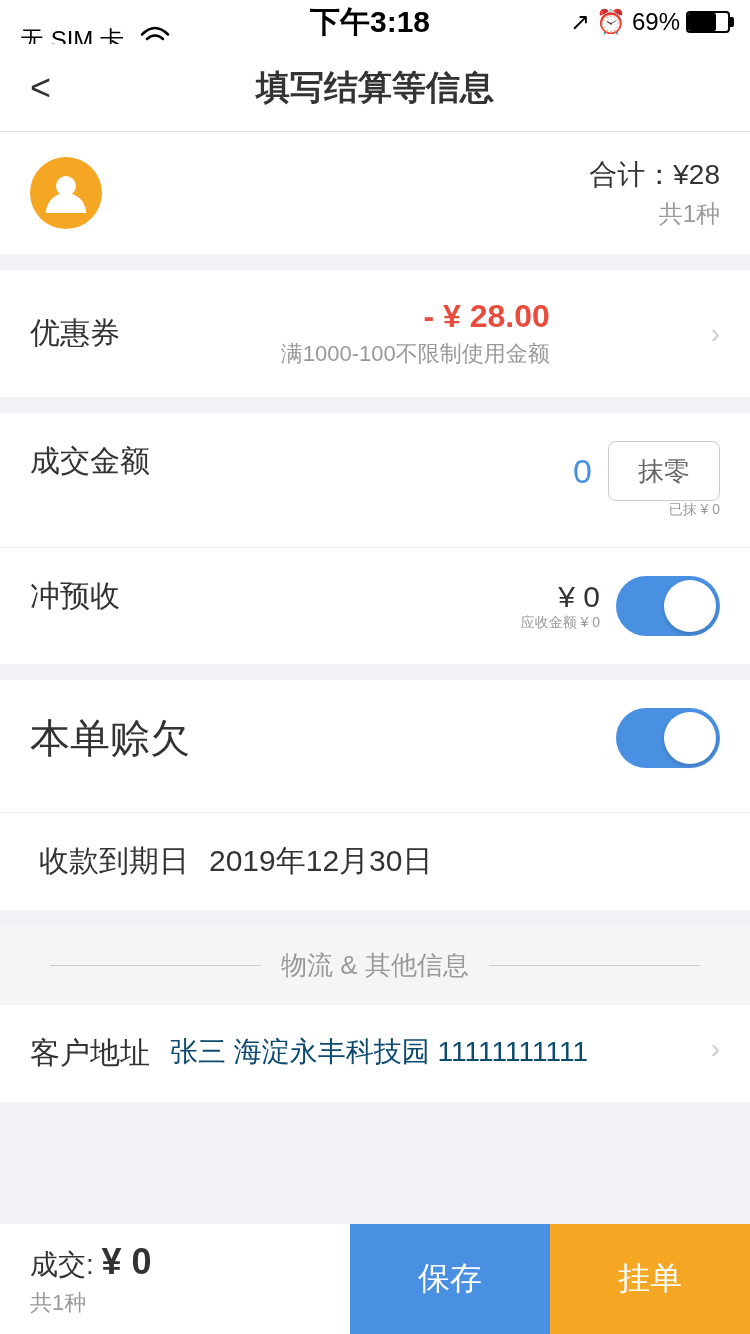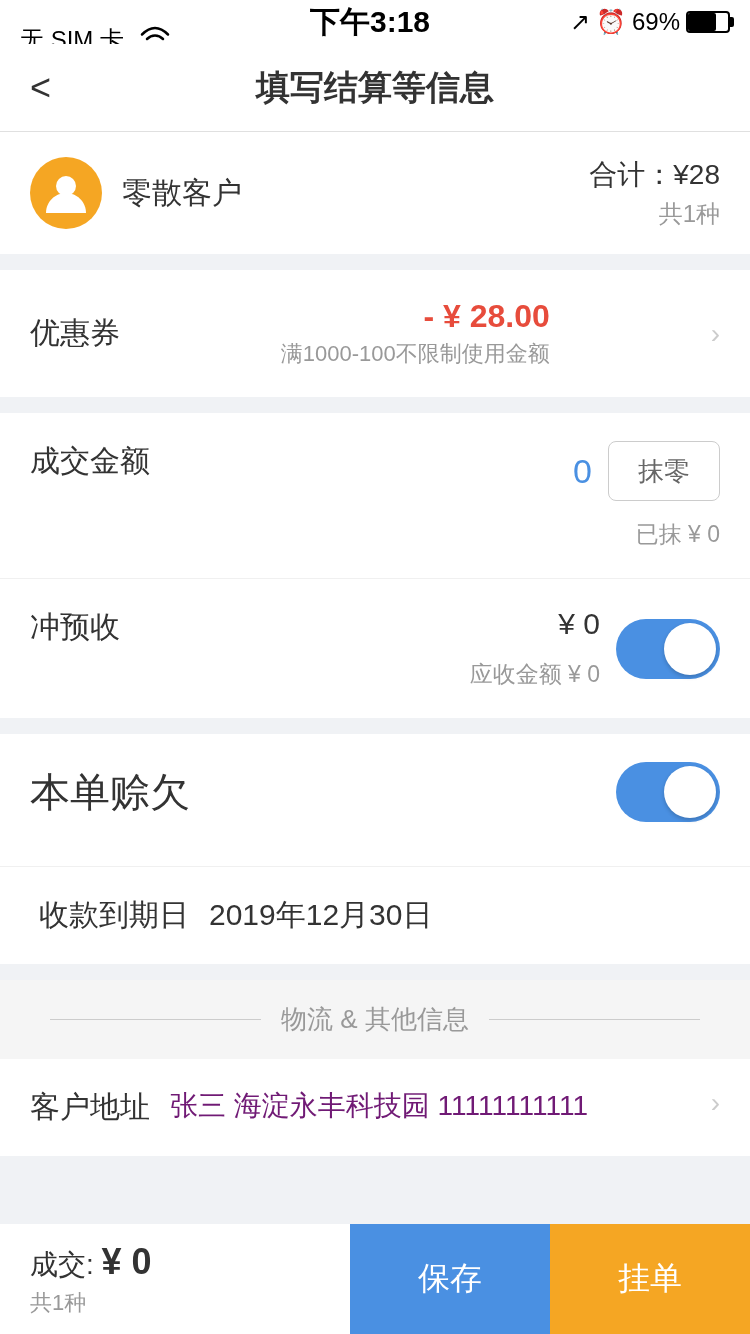--- a/index.html
+++ b/index.html
@@ -180,21 +180,21 @@
       border: 1px solid #ccc;
       border-radius: 8px;
       display: flex;
       align-items: center;
       justify-content: center;
       font-size: 26px;
       color: #666;
       cursor: pointer;
       background: #fff;
     }
-    .amount-sub { font-size: 23px; color: #999; margin-top: 18px; text-align: right; }
+    .amount-sub { font-size: 14px; color: #999; margin-top: 0; text-align: right; }
 
     
     .toggle {
       width: 104px;
       height: 60px;
       border-radius: 30px;
       background: #4a90e2;
       position: relative;
       cursor: pointer;
       flex-shrink: 0;
@@ -254,21 +254,21 @@
 
     
     .address-row {
       background: #fff;
       padding: 28px 30px;
       display: flex;
       justify-content: space-between;
       margin-bottom: 16px;
     }
     .address-label { font-size: 30px; color: #333; flex-shrink: 0; }
-    .address-value { font-size: 28px; color: #701a75; flex: 1; margin: 0 20px; }
+    .address-value { font-size: 28px; color: #0c4a6e; flex: 1; margin: 0 20px; }
     .address-chevron { color: #ccc; font-size: 28px; }
 
     
     .bottom-bar {
       position: fixed;
       bottom: 0;
       left: 0;
       width: 750px;
       height: 110px;
       background: #fff;
@@ -329,21 +329,20 @@
 <div class="content">
 
   <div class="customer-row card">
     <div class="customer-left">
       <div class="customer-avatar">
         <svg class="avatar-icon" viewBox="0 0 50 50" fill="none">
           <circle cx="25" cy="18" r="10" fill="#fff"></circle>
           <path d="M5 45c0-11 8.9-20 20-20s20 9 20 20" fill="#fff"></path>
         </svg>
       </div>
-      <span class="customer-name">零散客户</span>
     </div>
     <div class="customer-right">
       <div>
         <span>合计：</span><span>¥28</span>
       </div>
       <div class="customer-count">共1种</div>
     </div>
   </div>
 
   <div class="coupon-section card">

